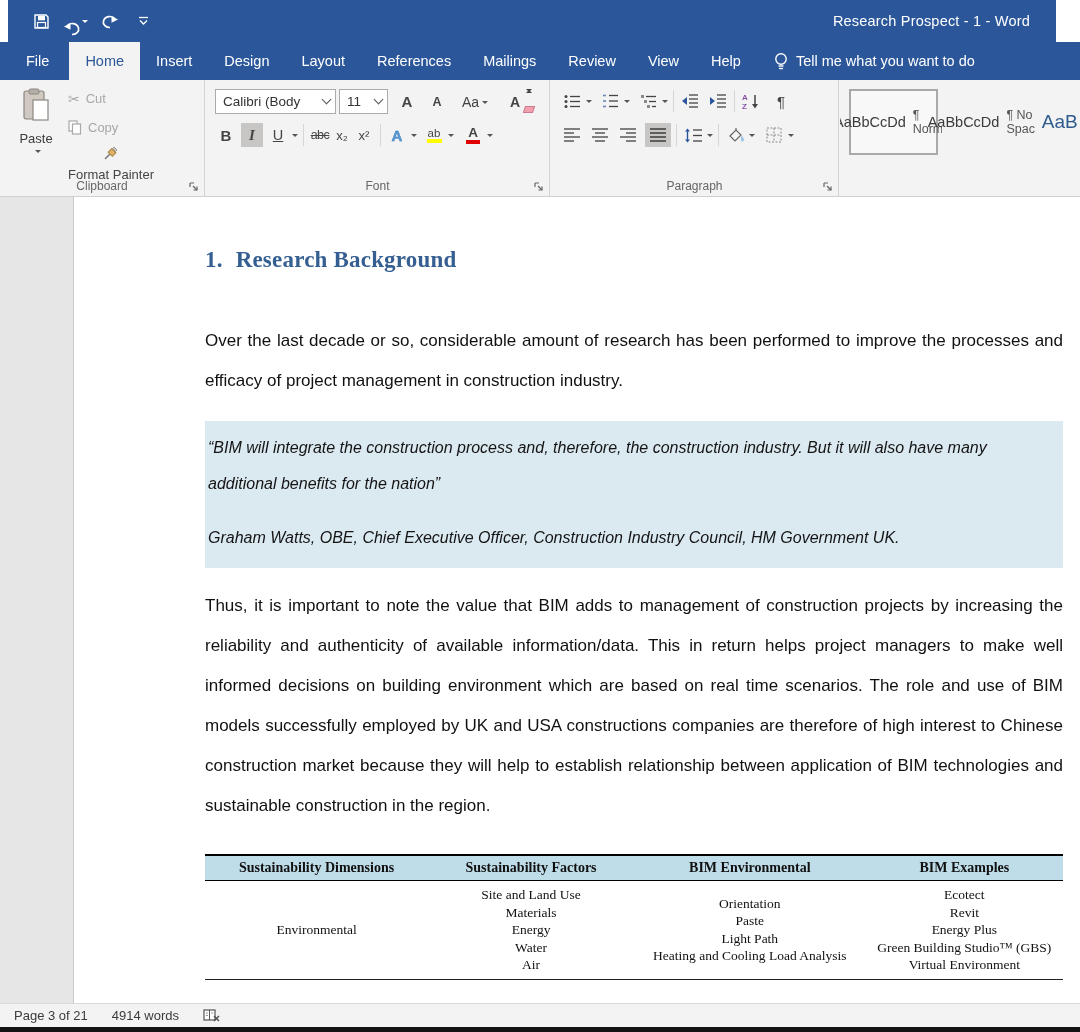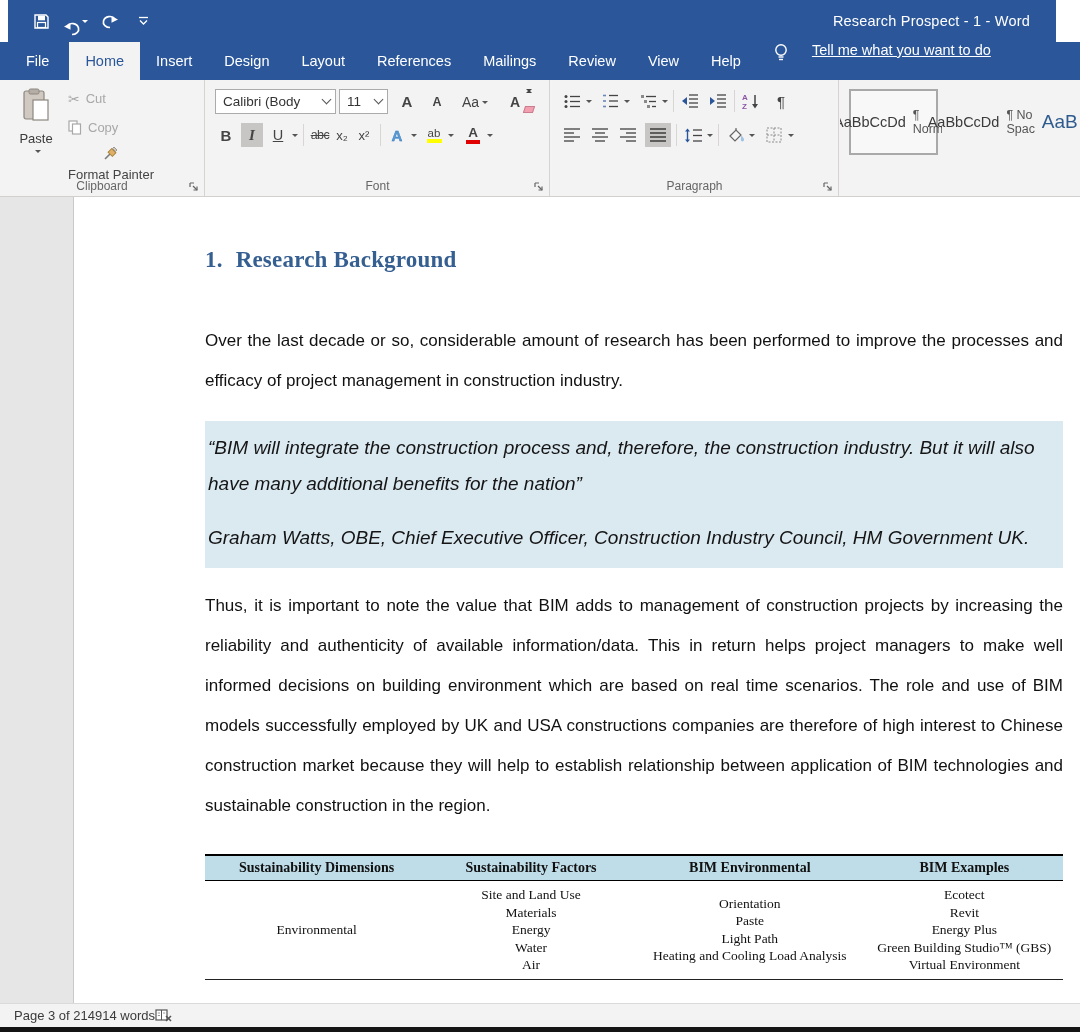--- a/index.html
+++ b/index.html
@@ -15,21 +15,21 @@
   .mini-dd { width:0; height:0; border:3px solid transparent; border-top-color:#fff; margin-bottom:10px; }
   .title-text { position:absolute; right:26px; top:0; height:42px; display:flex; align-items:center;
     color:#fff; font-size:14.5px; letter-spacing:.2px; }
 
   
   .tabrow { position:absolute; left:0; top:42px; width:1080px; height:38px;
     background:#2b579a; display:flex; align-items:stretch; }
   .tab { color:#fff; font-size:14.5px; padding:0 16px; display:flex; align-items:center; cursor:default; }
   .tab.first { padding:0 20px; margin-left:6px; }
   .tab.active { background:#f3f3f3; color:#2b579a; }
-  .tellme { display:flex; align-items:flex-start; gap:23px; color:#fff; font-size:14.5px; margin-left:16px;text-decoration:underline; }
+  .tellme { display:flex; align-items:center; gap:7px; color:#fff; font-size:14.5px; margin-left:16px; }
 
   
   .ribbon { position:absolute; left:0; top:80px; width:1080px; height:117px;
     background:#f3f3f3; border-bottom:1px solid #d2d0ce; }
   .rgroup { position:absolute; top:0; height:116px; border-right:1px solid #d6d4d2; }
   .grp-label { position:absolute; bottom:3px; left:0; right:0; text-align:center;
     font-size:12px; color:#666; }
   .launcher { position:absolute; bottom:4px; right:5px; }
   .ink { color:#444;flex-direction:column; }
   .dis { color:#a8a8a8; }
@@ -98,38 +98,38 @@
   .doc-gutter { position:absolute; left:0; top:0; width:74px; height:806px; background:#e6e6e6;
     border-right:1px solid #c9c9c9; }
   .page { position:absolute; left:75px; top:0; width:1005px; height:806px; background:#fff;
     padding:50px 17px 0 130px; }
   .doc-heading { font-family:"Liberation Serif", serif; font-weight:bold; font-size:23px;
     color:#365f91; letter-spacing:.2px; }
   .doc-heading .num { margin-right:13px; }
   .body-text { font-size:17px; line-height:40px; color:#111; text-align:justify; }
   .p1 { margin-top:48px; }
   .quote-block { margin-top:20px; background:#dbe9f1; padding:9px 4px 12px 3px; }
-  .quote-text { font-size:19px; line-height:36px; color:#151515; font-style:italic; text-align:left; }
+  .quote-text { font-size:16px; line-height:36px; color:#151515; font-style:italic; text-align:left; }
   .quote-attr { margin-top:18px; }
   .p2 { margin-top:18px; }
 
   
   .doc-table { width:100%; margin-top:28px; border-collapse:collapse;
     font-family:"Liberation Serif", serif; color:#111; }
   .doc-table thead td { background:#bfdde8; border-top:2px solid #000; border-bottom:1.5px solid #000;
     font-size:14px; font-weight:600; text-align:center; padding:4px 2px; }
   .doc-table tbody td { font-size:13.5px; text-align:center; vertical-align:middle;
     padding:5px 2px; border-bottom:1.5px solid #222; line-height:17.5px; }
   .c1 { width:26%; } .c2 { width:24%; } .c3 { width:27%; } .c4 { width:23%; }
 
   
   .statusbar { position:absolute; left:0; top:1003px; width:1080px; height:24px;
     background:#f3f3f3; border-top:1px solid #dadada; display:flex; align-items:center;
     font-size:13px; color:#3b3b3b; }
-  .sb-item { padding:0 0; display:flex; align-items:center; height:100%; }
+  .sb-item { padding:0 12px; display:flex; align-items:center; height:100%; }
   .sb-item.first { padding-left:14px; }
   .bottomstrip { position:absolute; left:0; top:1027px; width:1080px; height:5px; background:#141414; }
 
   svg { display:block; }
 </style>
 </head>
 <body>
 
 <div class="titlebar">
   <div class="qat">

